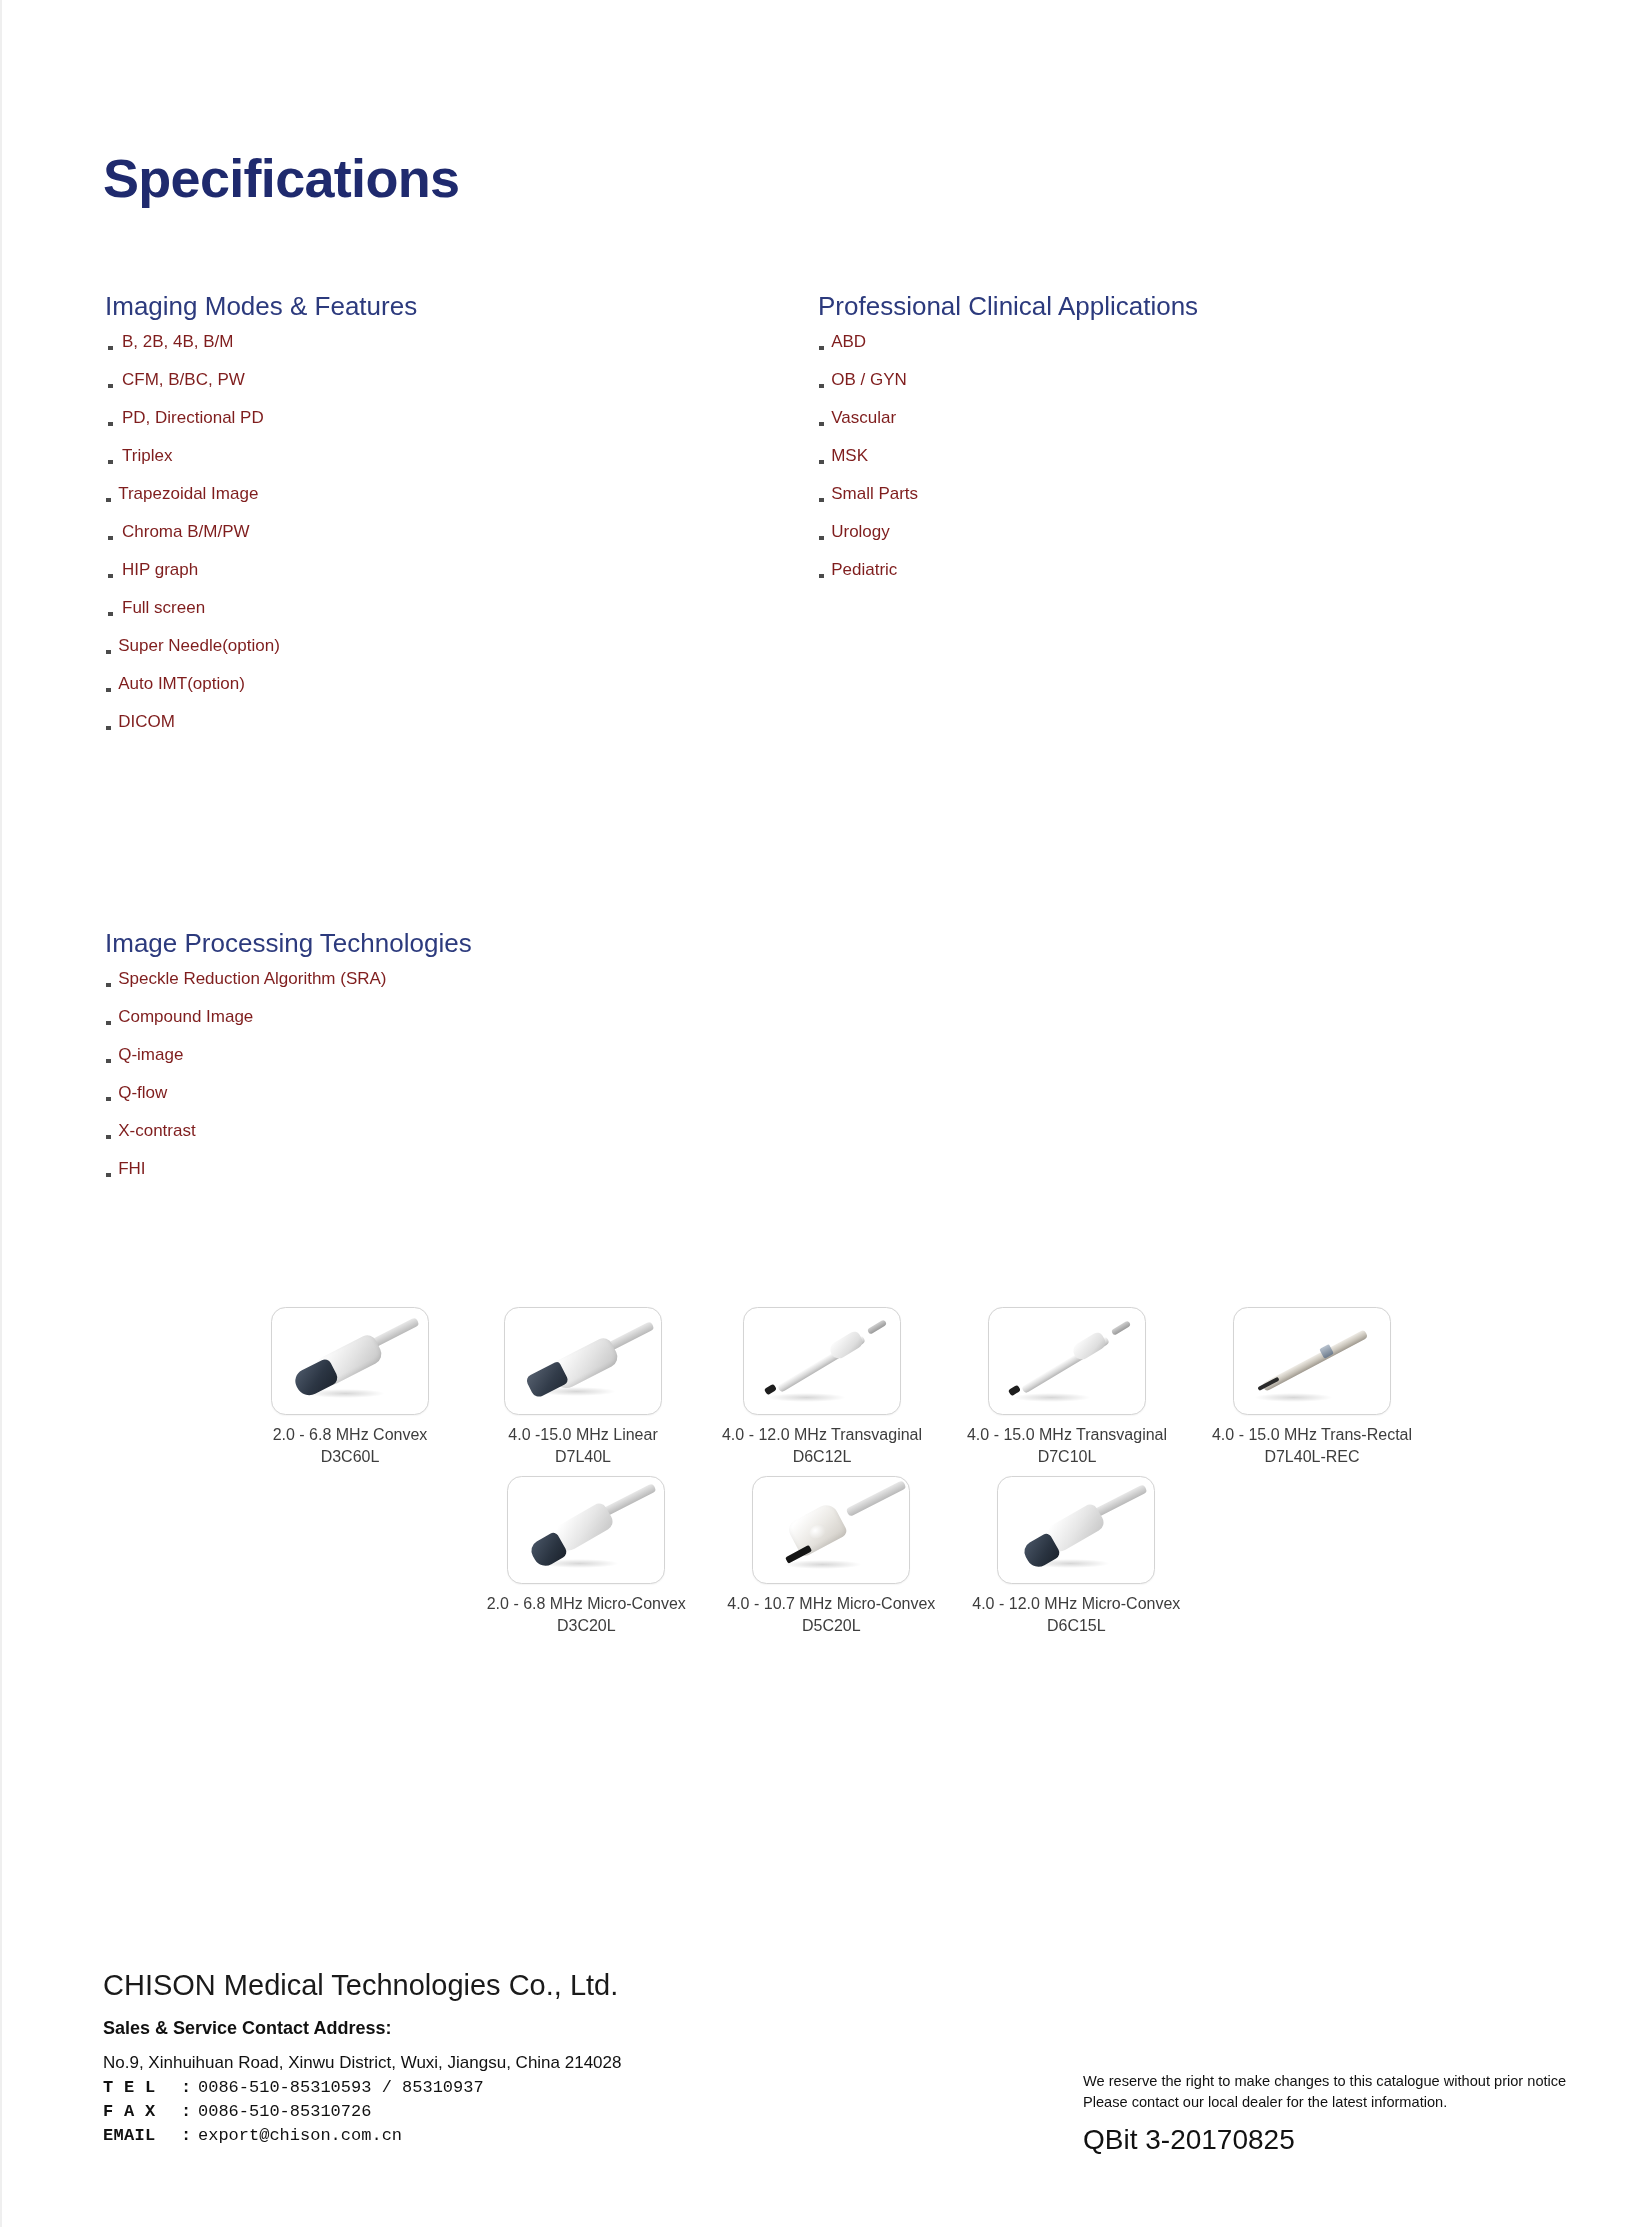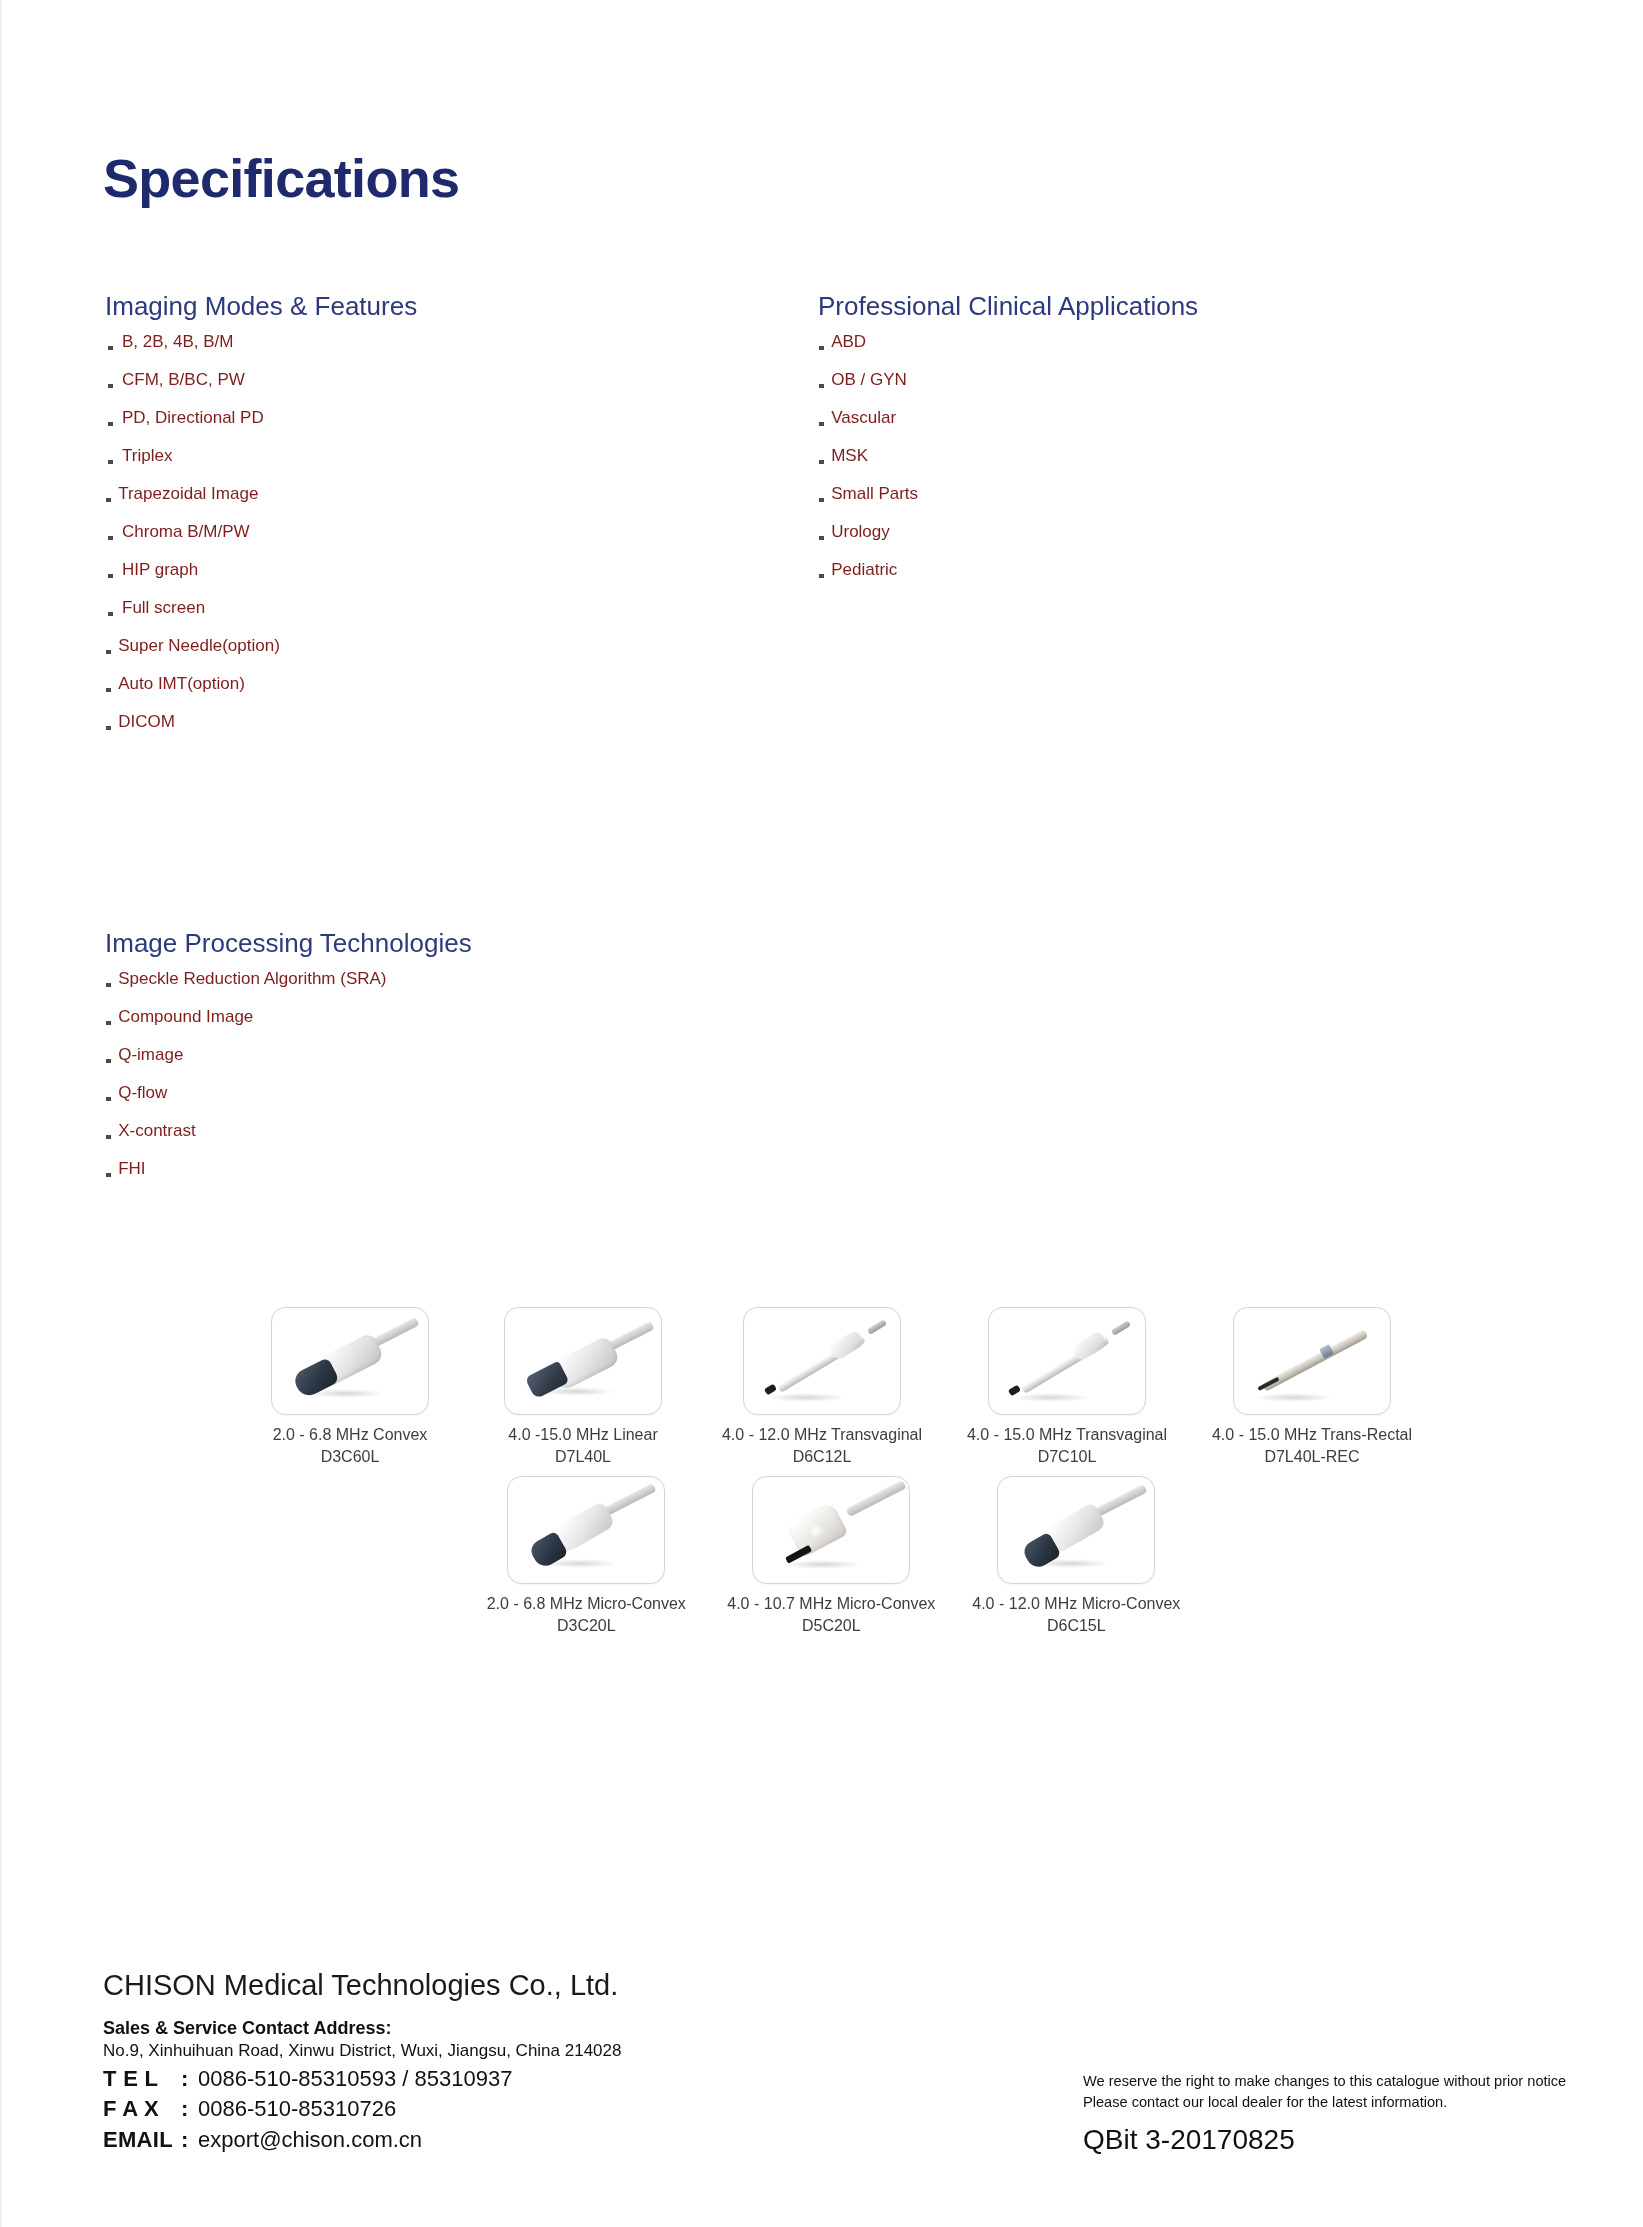--- a/index.html
+++ b/index.html
@@ -277,36 +277,37 @@
   .footer-contact {
     position: absolute;
     left: 101px;
     top: 2017px;
     color: #111111;
   }
   .contact-title {
     font-size: 18px;
     font-weight: bold;
     line-height: 1.28;
-    margin-bottom: 0;
+    margin-bottom: 12px;
     white-space: nowrap;
   }
   .contact-address {
     font-size: 17px;
     line-height: 1.3;
     margin-bottom: 2.6px;
     white-space: nowrap;
   }
   .contact-row {
     display: flex;
     align-items: flex-end;
-    font-size: 22px;
+    font-size: 17px;
     line-height: 1.3;
     margin-bottom: 2px;
     white-space: nowrap;
+    font-family: Liberation Mono, monospace;
   }
   .contact-key {
     font-weight: bold;
     width: 78px;
     flex: 0 0 78px;
     letter-spacing: 0.3px;
   }
   .contact-colon {
     font-weight: bold;
     width: 17px;

